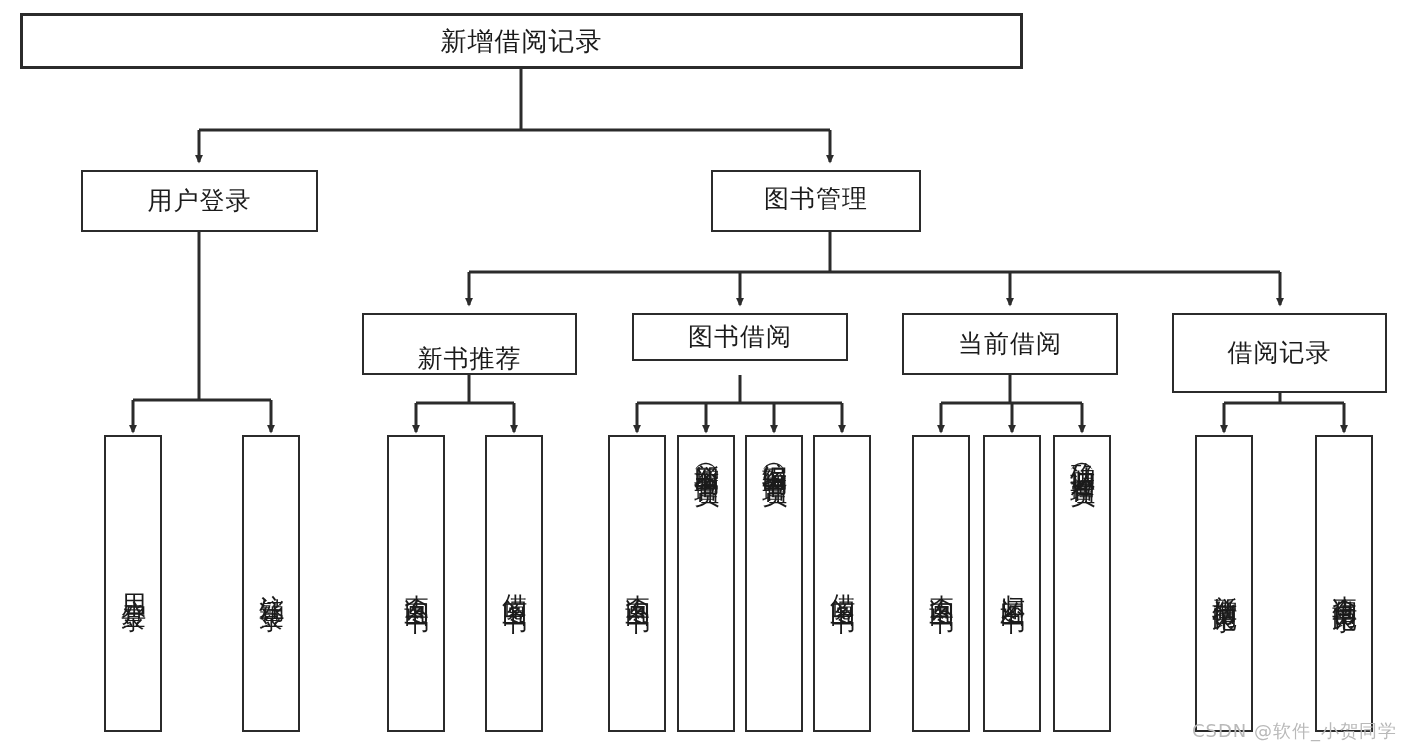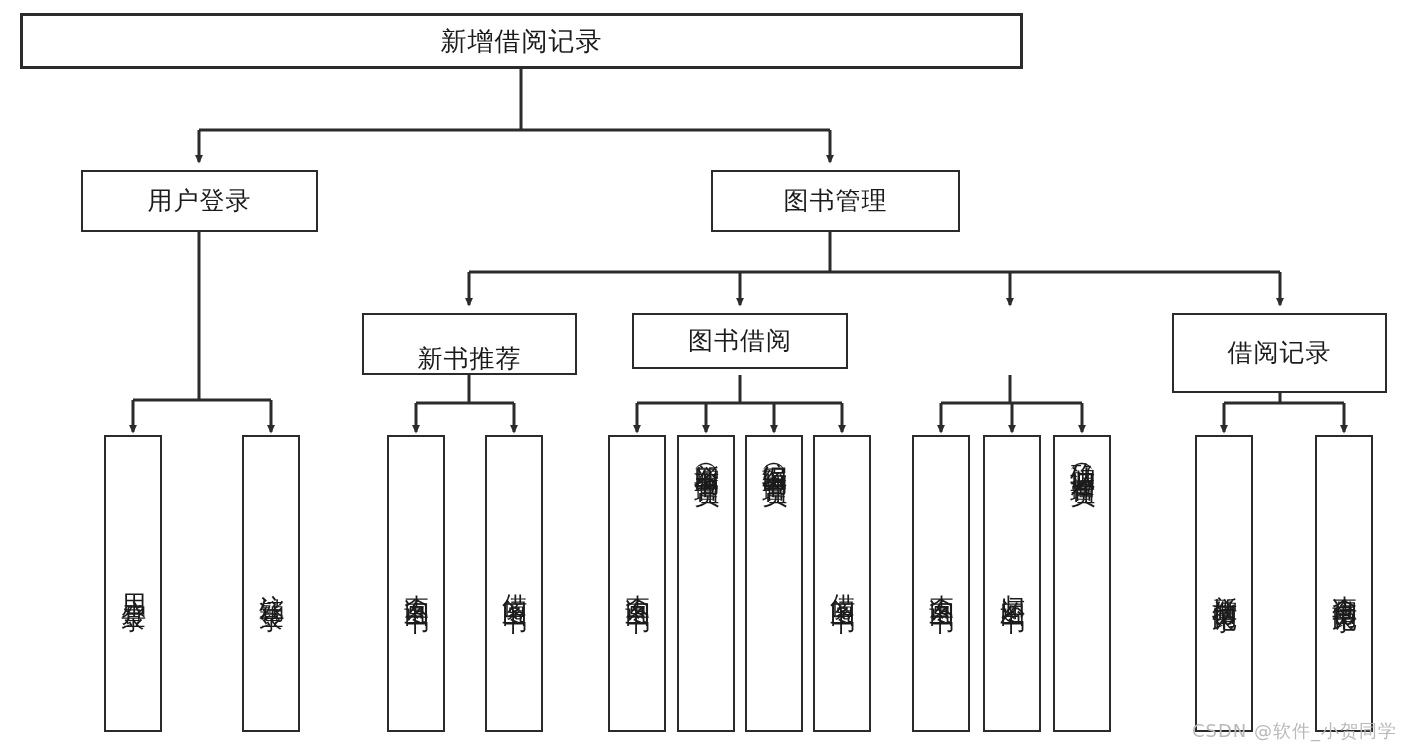--- a/index.html
+++ b/index.html
@@ -135,29 +135,32 @@
     </g>
   </svg>
 
   <div class="node root h" style="left:20px;top:13px;width:1003px;height:56px;">
     <span class="node-label">新增借阅记录</span>
   </div>
 
   <div class="node h" style="left:81px;top:170px;width:237px;height:62px;">
     <span class="node-label">用户登录</span>
   </div>
-  <div class="node h" style="left:711px;top:170px;width:249px;height:62px;">
+  <div class="node h" style="left:711px;top:170px;width:210px;height:62px;font-family:Liberation Mono, monospace;">
     <span class="node-label">图书管理</span>
   </div>
 
   <div class="node h" style="left:362px;top:313px;width:215px;height:62px;align-items:flex-end;">
     <span class="node-label">新书推荐</span>
   </div>
-  <div class="node h" style="left:632px;top:313px;width:216px;height:56px;">
+  <div class="node h" style="left:632px;top:313px;width:216px;height:48px;">
     <span class="node-label">图书借阅</span>
+  </div>
+  <div class="node h" style="left:902px;top:313px;width:216px;height:62px;">
+    <span class="node-label">当前借阅</span>
   </div>
   <div class="node h" style="left:1172px;top:313px;width:215px;height:80px;">
     <span class="node-label">借阅记录</span>
   </div>
 
   <div class="node v" style="left:104px;top:435px;width:58px;height:297px;">
     <span class="node-label">用户登录</span>
   </div>
   <div class="node v" style="left:242px;top:435px;width:58px;height:297px;">
     <span class="node-label">注销登录</span>

